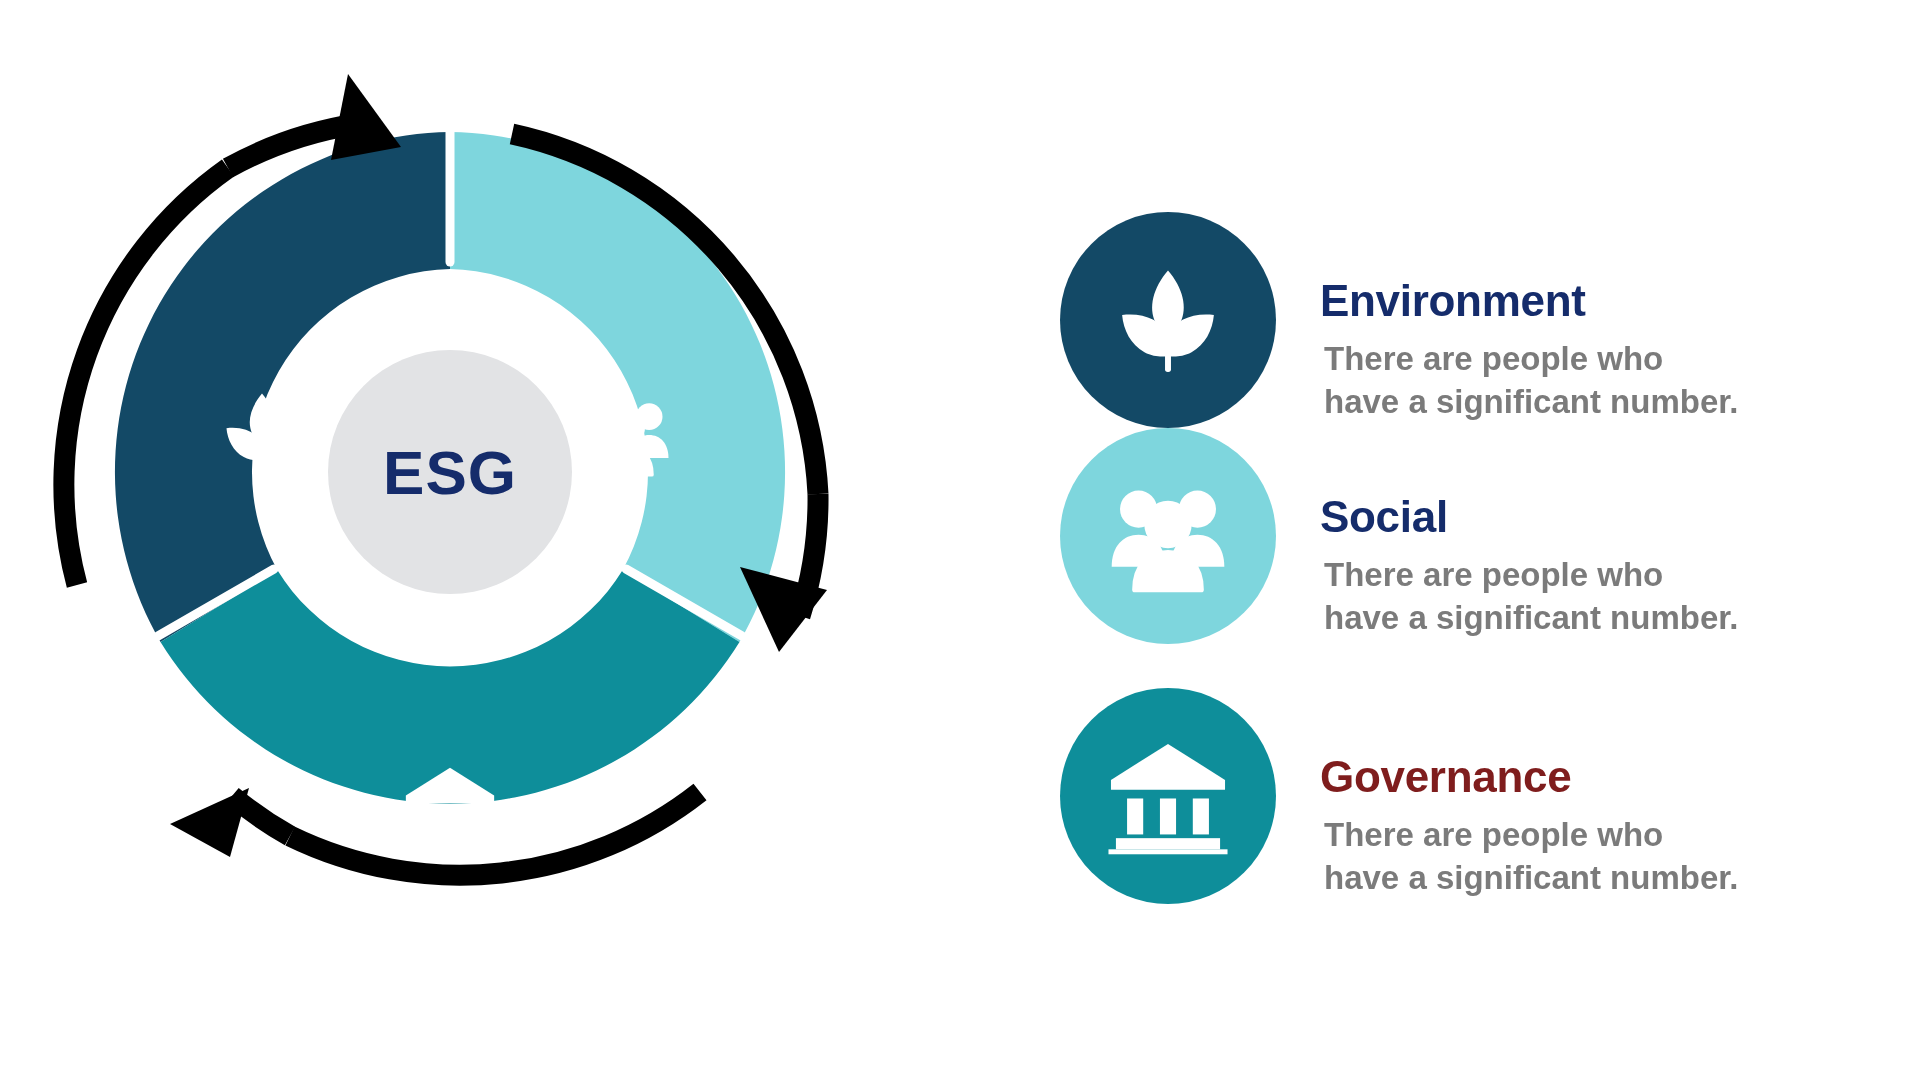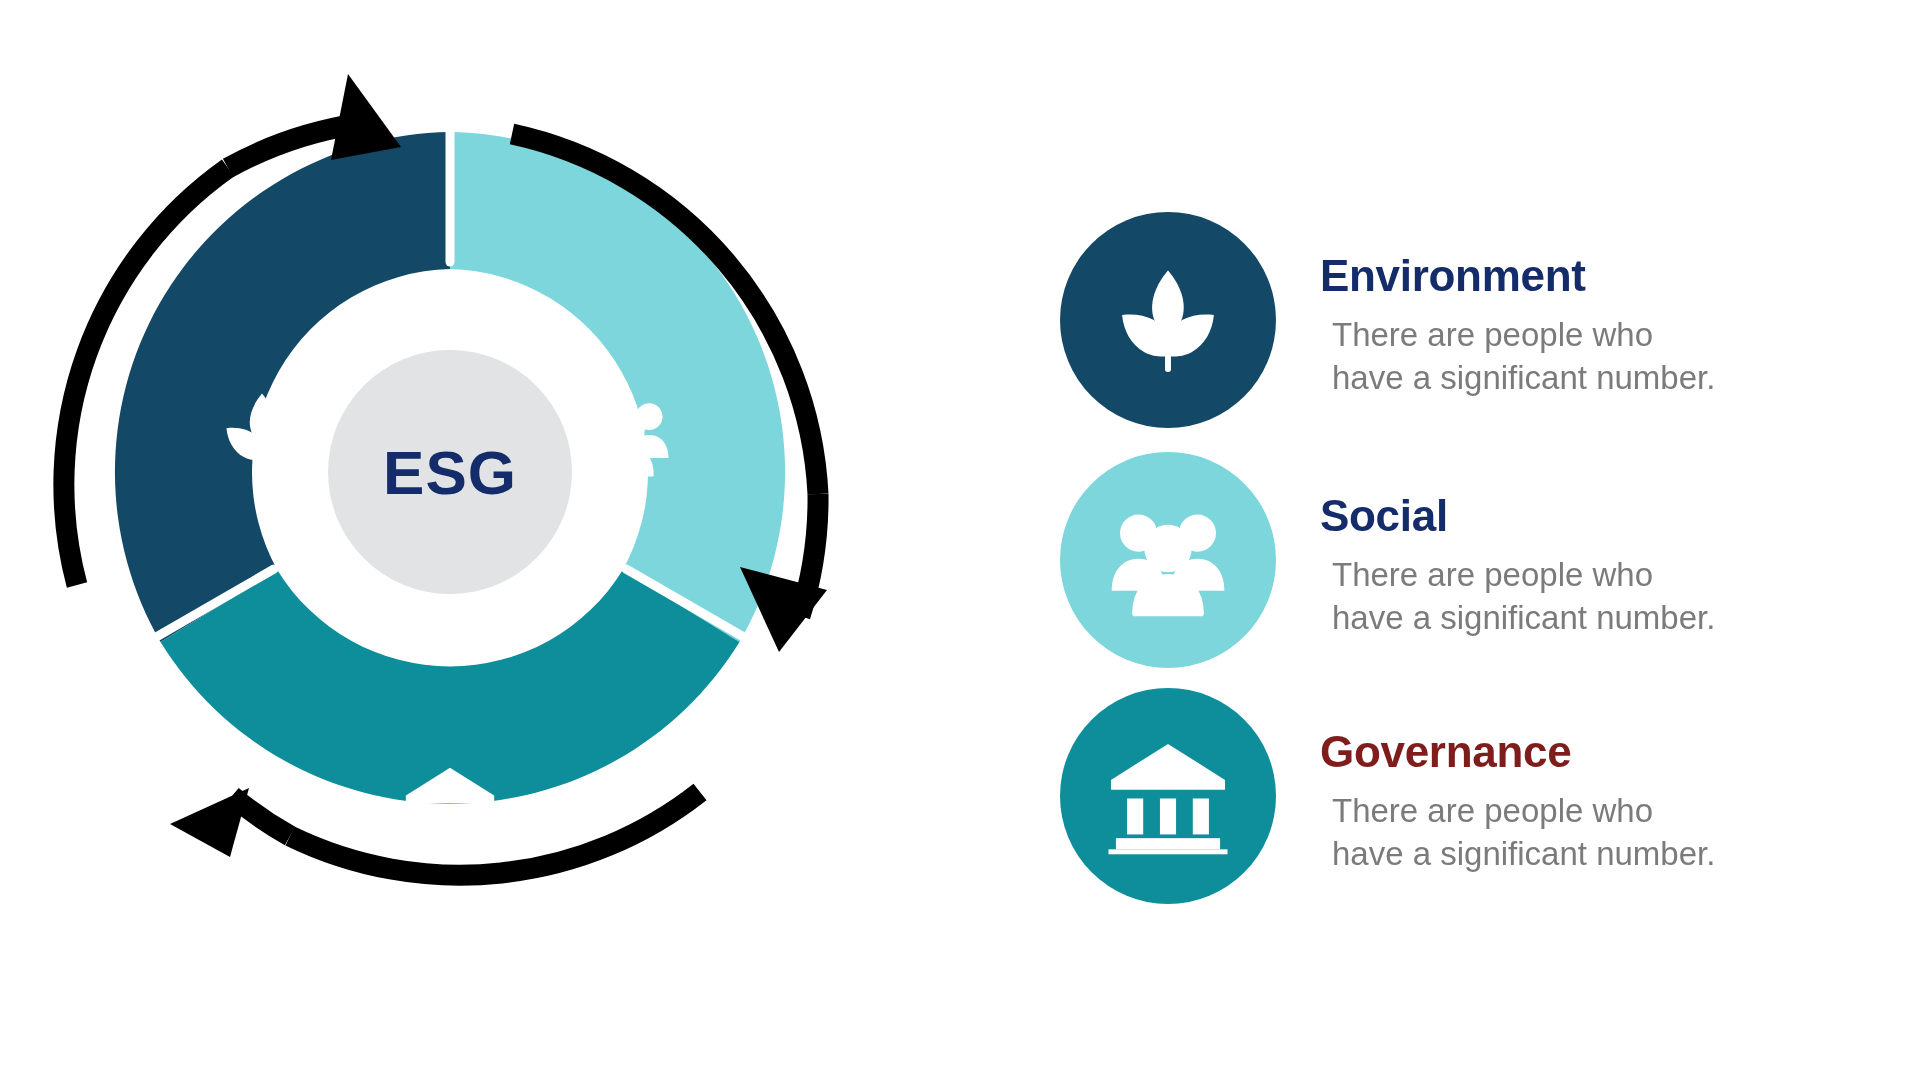--- a/index.html
+++ b/index.html
@@ -53,21 +53,21 @@
   
   #legend-panel {
     position: relative;
     flex: 1 1 auto;
     height: 1080px;
   }
   .legend-item {
     position: absolute;
     display: flex;
     flex-direction: row;
-    align-items: center;
+    align-items: flex-end;
     left: 0px;
   }
   .legend-badge {
     flex: 0 0 auto;
     width: 216px;
     height: 216px;
     border-radius: 50%;
     display: flex;
     align-items: center;
     justify-content: center;
@@ -79,25 +79,25 @@
   .legend-title {
     font-family: "Liberation Sans", sans-serif;
     font-weight: bold;
     font-size: 44px;
     line-height: 1.1;
     margin: 0 0 12px 0;
     letter-spacing: -0.3px;
   }
   .legend-desc {
     font-family: "Liberation Sans", sans-serif;
-    font-weight: normal;
+    font-weight: bold;
     font-size: 33px;
     line-height: 1.32;
     color: #7b7b7b;
-    margin: 12px;
+    margin: 4px;
     max-width: 520px;
     white-space: pre-line;
   }
 </style>
 </head>
 <body>
 
 <div id="stage">
 
   <div id="diagram-panel">
@@ -204,21 +204,21 @@
           <use href="#sym-leaf" x="0" y="0" width="100" height="100"></use>
         </svg>
       </div>
       <div class="legend-text">
         <p class="legend-title" style="color:#152c6b;">Environment</p>
         <p class="legend-desc">There are people who
 have a significant number.</p>
       </div>
     </div>
 
-    <div class="legend-item" style="top:452px;">
+    <div class="legend-item" style="top:428px;">
       <div class="legend-badge" style="background:#7ed6dd;">
         <svg width="128" height="128" viewBox="0 0 100 100">
           <use href="#sym-people" x="0" y="0" width="100" height="100"></use>
         </svg>
       </div>
       <div class="legend-text">
         <p class="legend-title" style="color:#152c6b;">Social</p>
         <p class="legend-desc">There are people who
 have a significant number.</p>
       </div>

